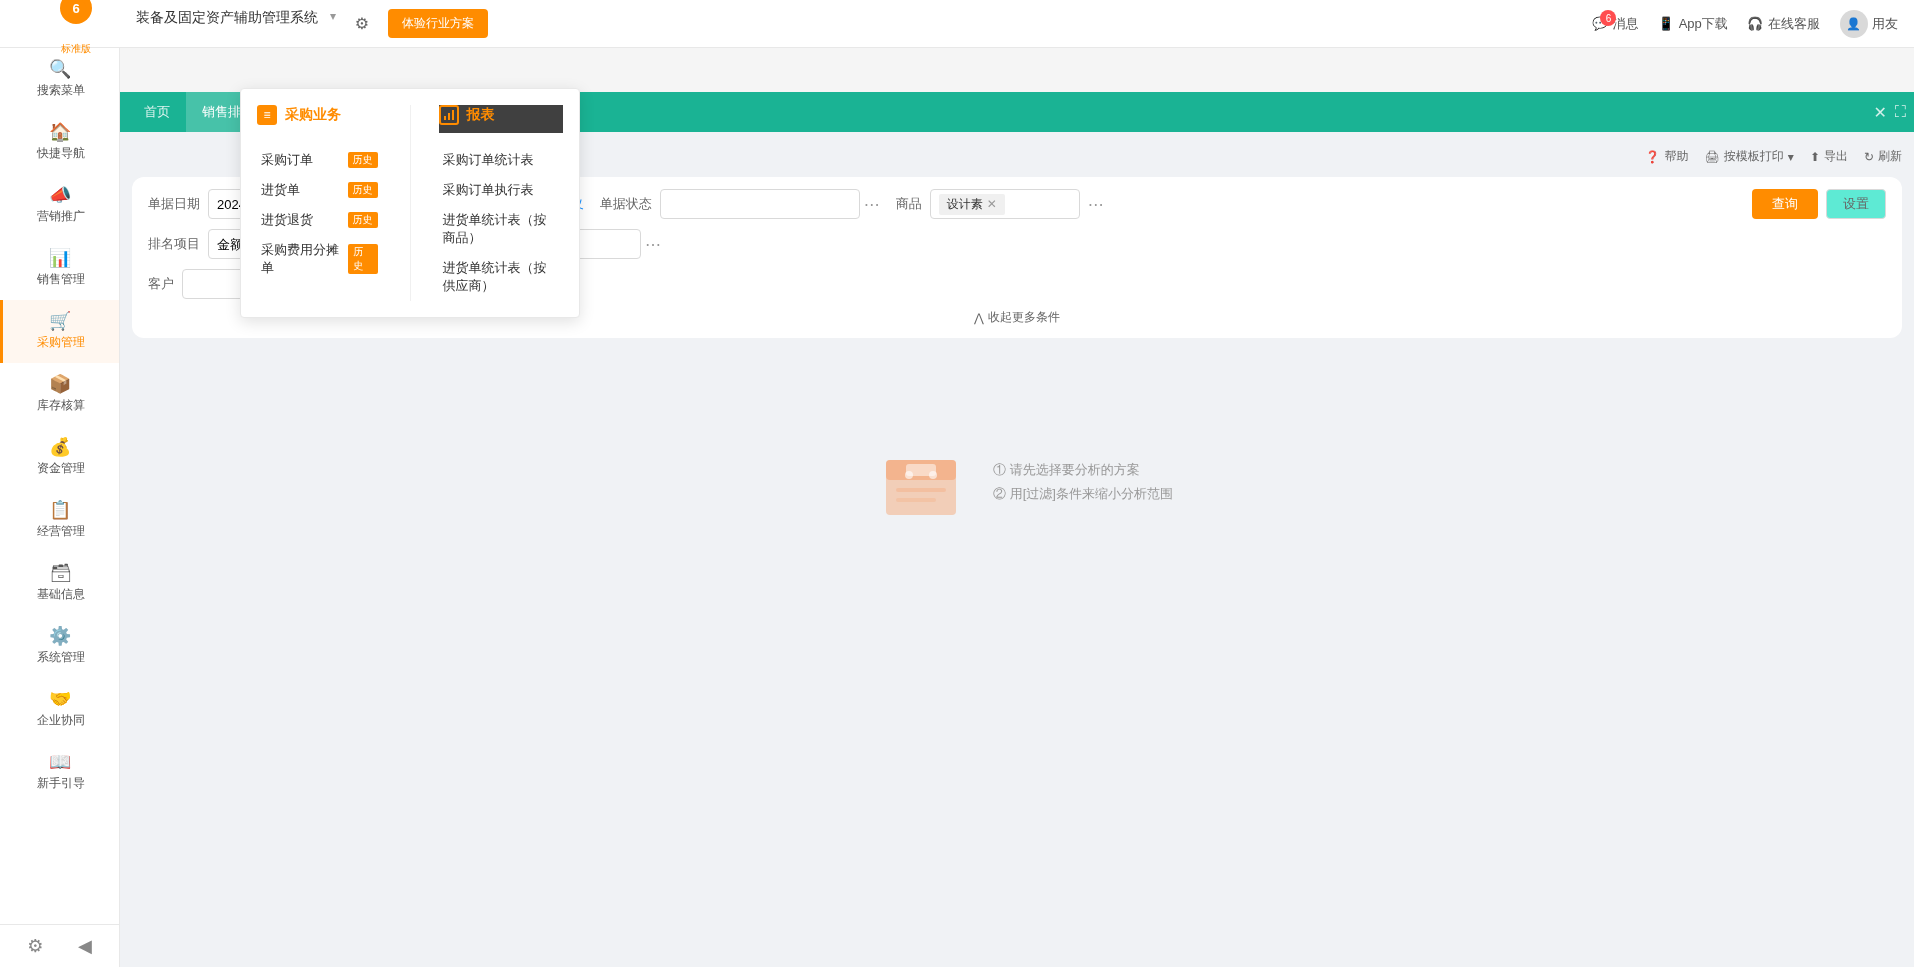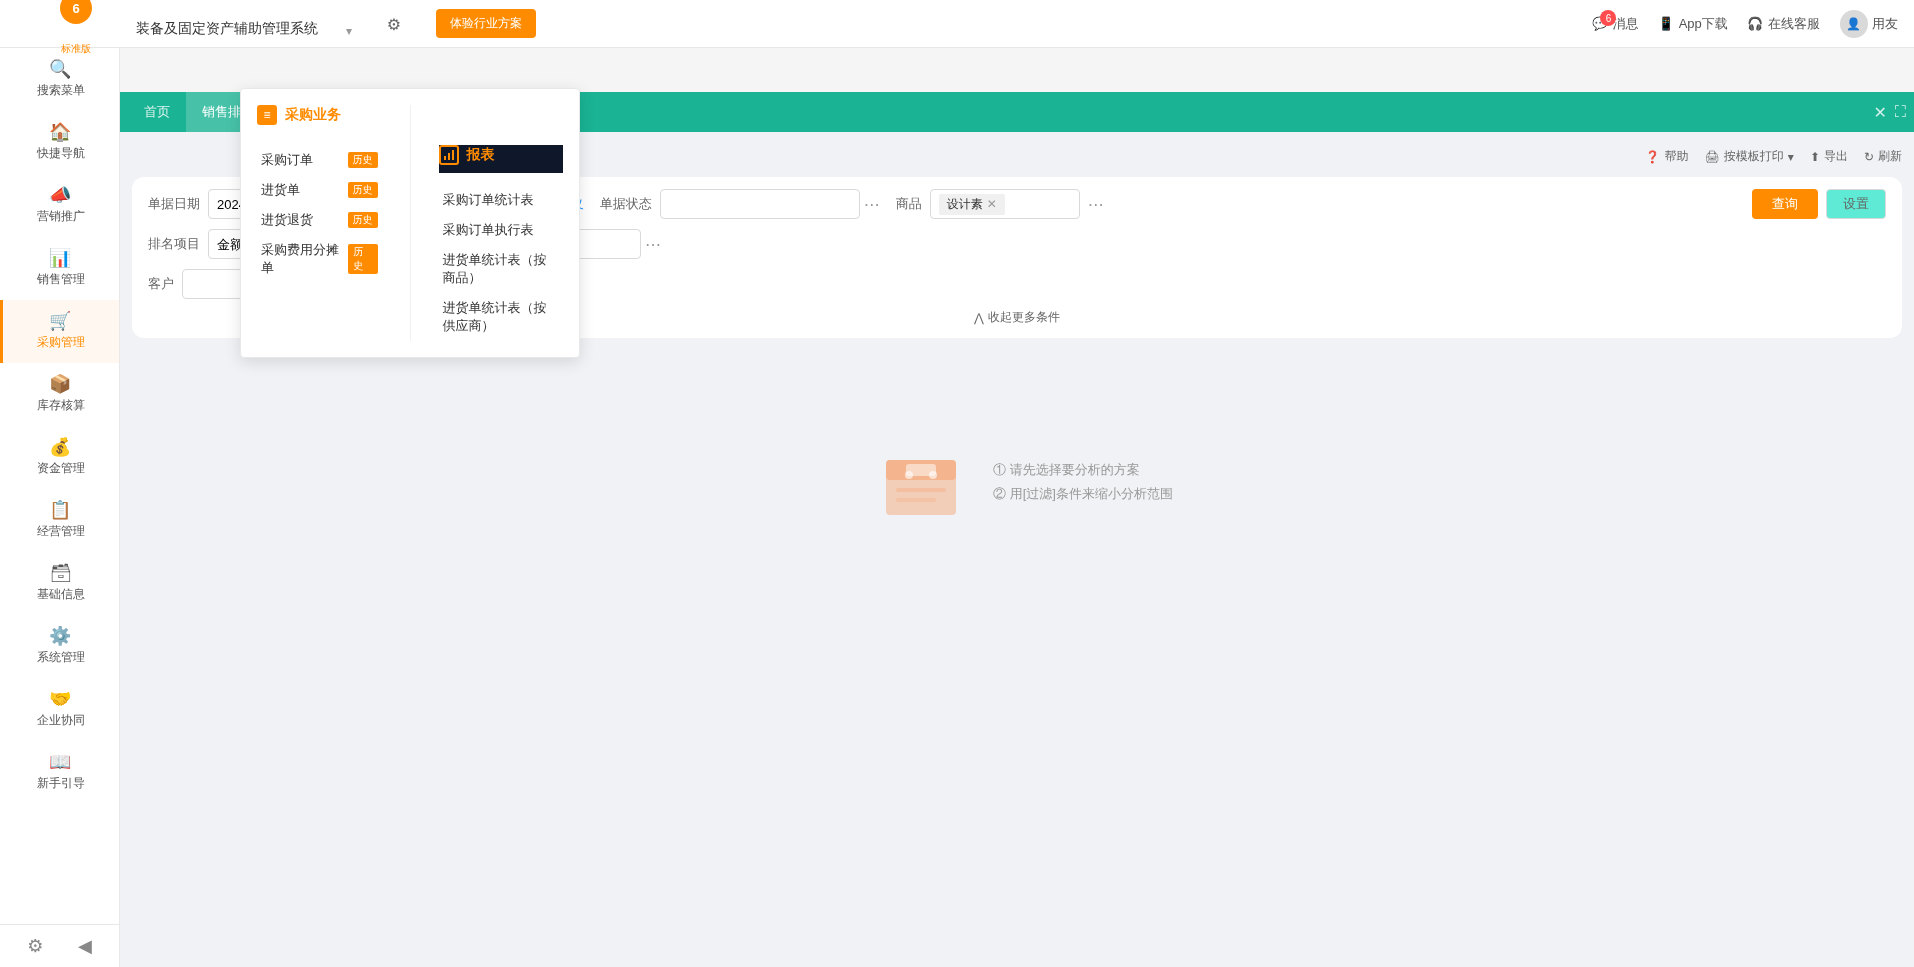--- a/index.html
+++ b/index.html
@@ -36,22 +36,22 @@
       font-weight: bold;
     }
     .logo-text {
       font-size: 10px;
       color: #ff8c00;
       margin-top: 18px;
     }
     .top-bar-center {
       flex: 1;
       display: flex;
-      align-items: flex-end;
-      gap: 28px;
+      align-items: flex-start;
+      gap: 12px;
     }
     .system-title {
       font-size: 14px;
       color: #333;
     }
     .system-arrow {
       color: #999;
       font-size: 12px;
     }
     .settings-icon-btn {
@@ -383,23 +383,22 @@
       display: flex;
       align-items: center;
       gap: 8px;
       font-size: 14px;
       font-weight: bold;
       color: #ff8c00;
       margin-bottom: 12px;
       padding-bottom: 8px;
     }
     .dropdown-col-header-right {
-      background: #0f172a;
+      background: #404040;
       color: #ff8c00;
-      margin-top: 40px;
     }
     .col-icon {
       width: 20px;
       height: 20px;
       background: #ff8c00;
       border-radius: 3px;
       display: flex;
       align-items: center;
       justify-content: center;
       color: white;

